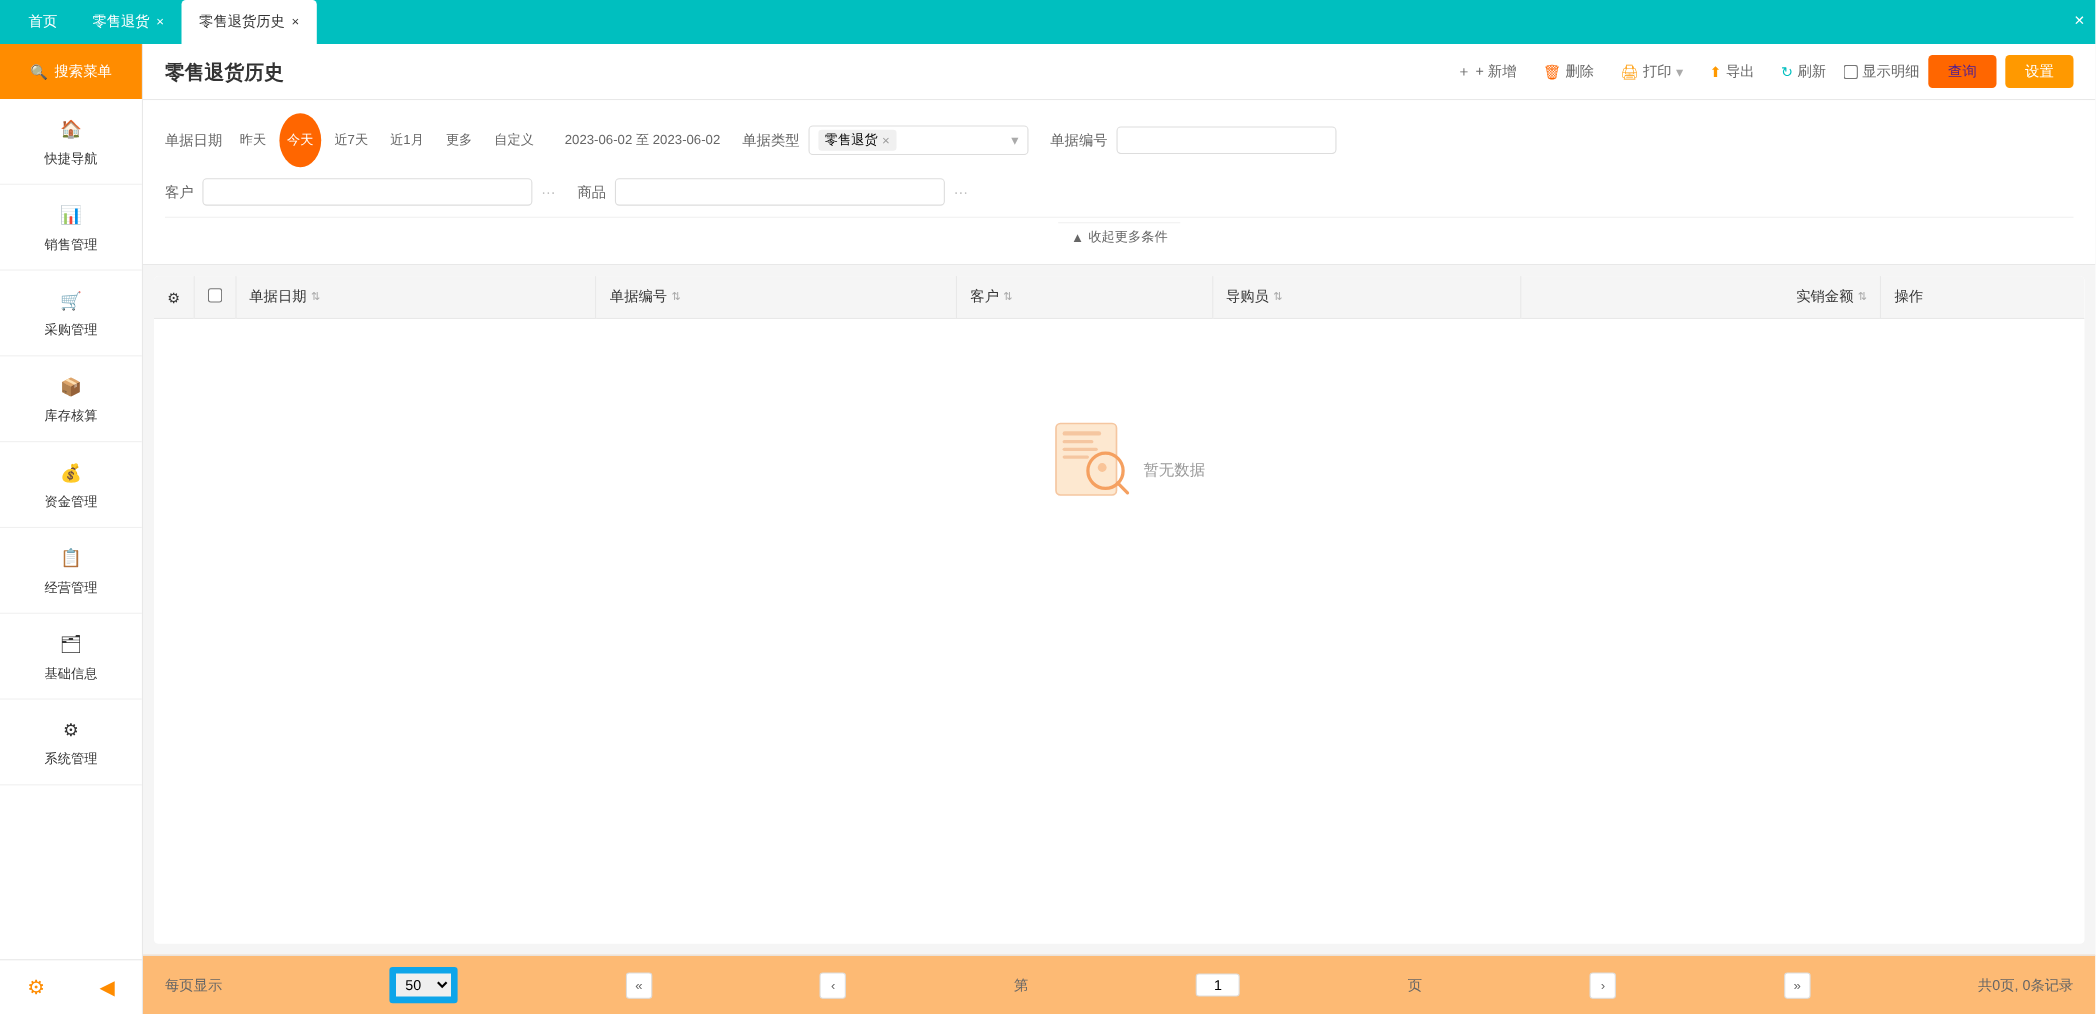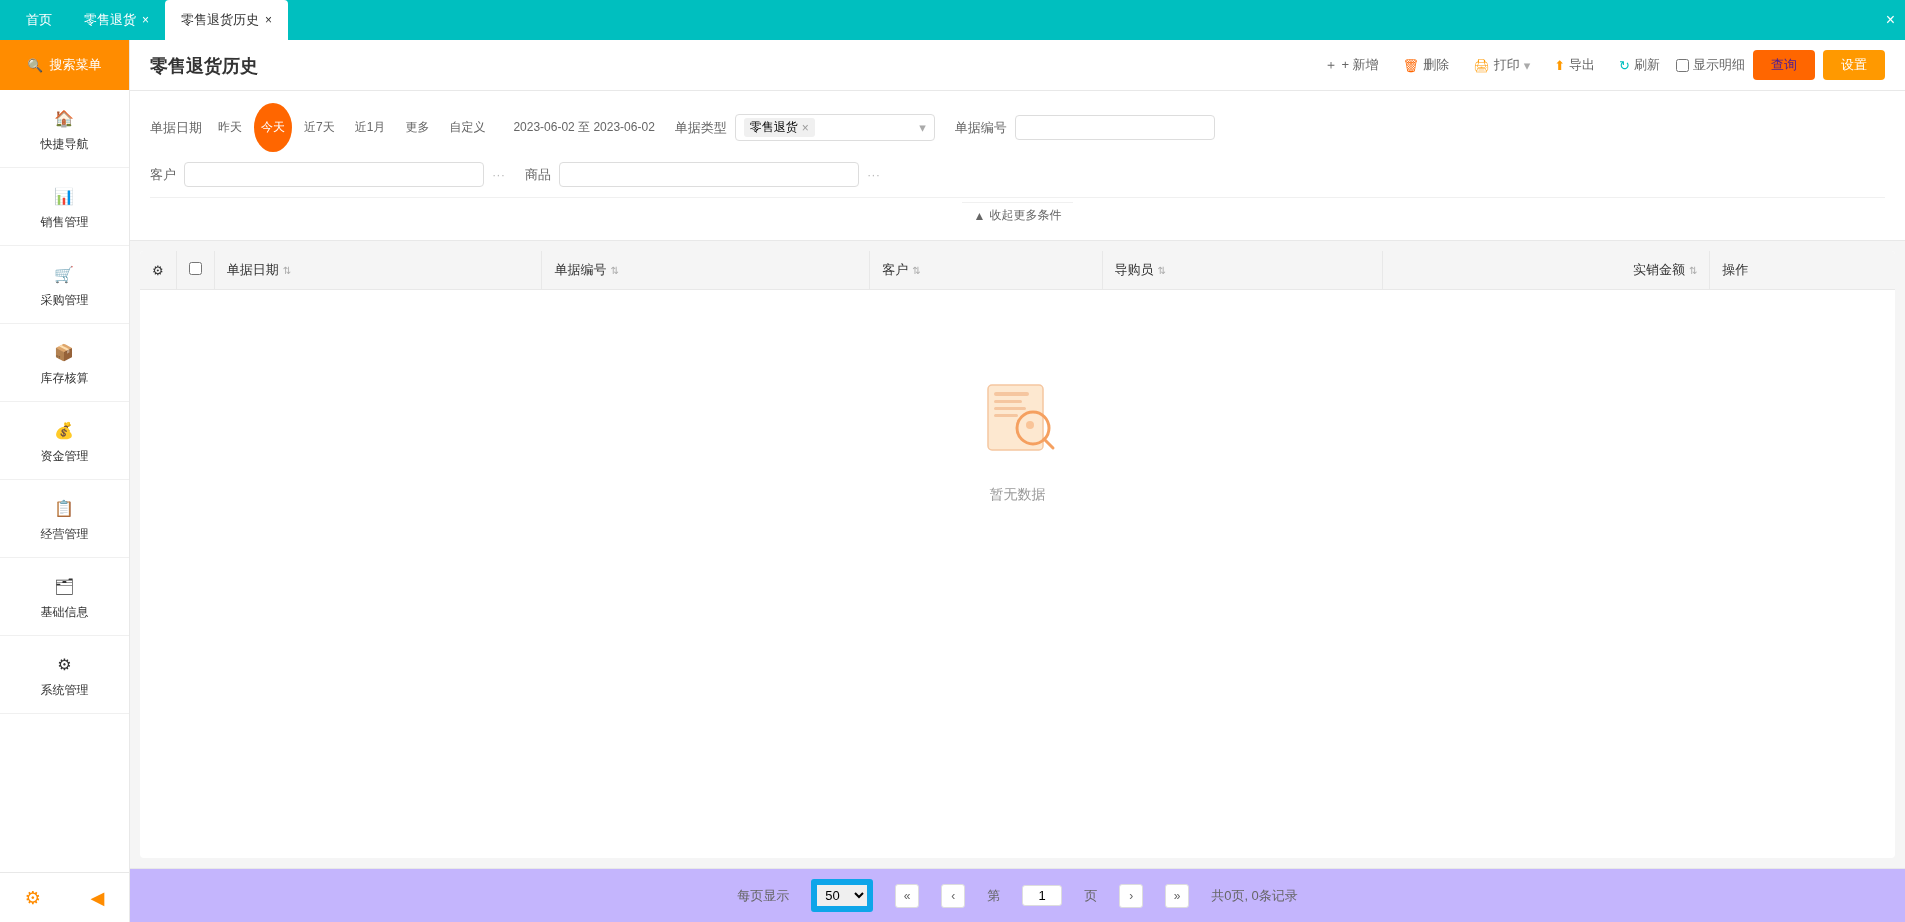--- a/index.html
+++ b/index.html
@@ -274,39 +274,39 @@
     .sort-icon { color: #aaa; font-size: 10px; }
     .th-settings {
       width: 36px;
       text-align: center;
     }
     .th-check { width: 36px; text-align: center; }
 
     
     .empty-state {
       display: flex;
-      flex-direction: column;
+      flex-direction: row;
       align-items: center;
       justify-content: center;
       padding: 80px 0;
     }
     .empty-icon {
       width: 100px;
       height: 100px;
       margin-bottom: 16px;
     }
 
     
     .pagination-bar {
-      background: #c4b5fd;
+      background: #fdba74;
       border-top: 1px solid #e8e8e8;
       padding: 10px 20px;
       display: flex;
       align-items: center;
-      justify-content: center;
+      justify-content: space-between;
       gap: 22px;
       font-size: 13px;
       color: #666;
     }
     .page-size-select {
       border: 6px solid #0ea5e9;
       border-radius: 3px;
       padding: 2px 4px;
       font-size: 13px;
     }

